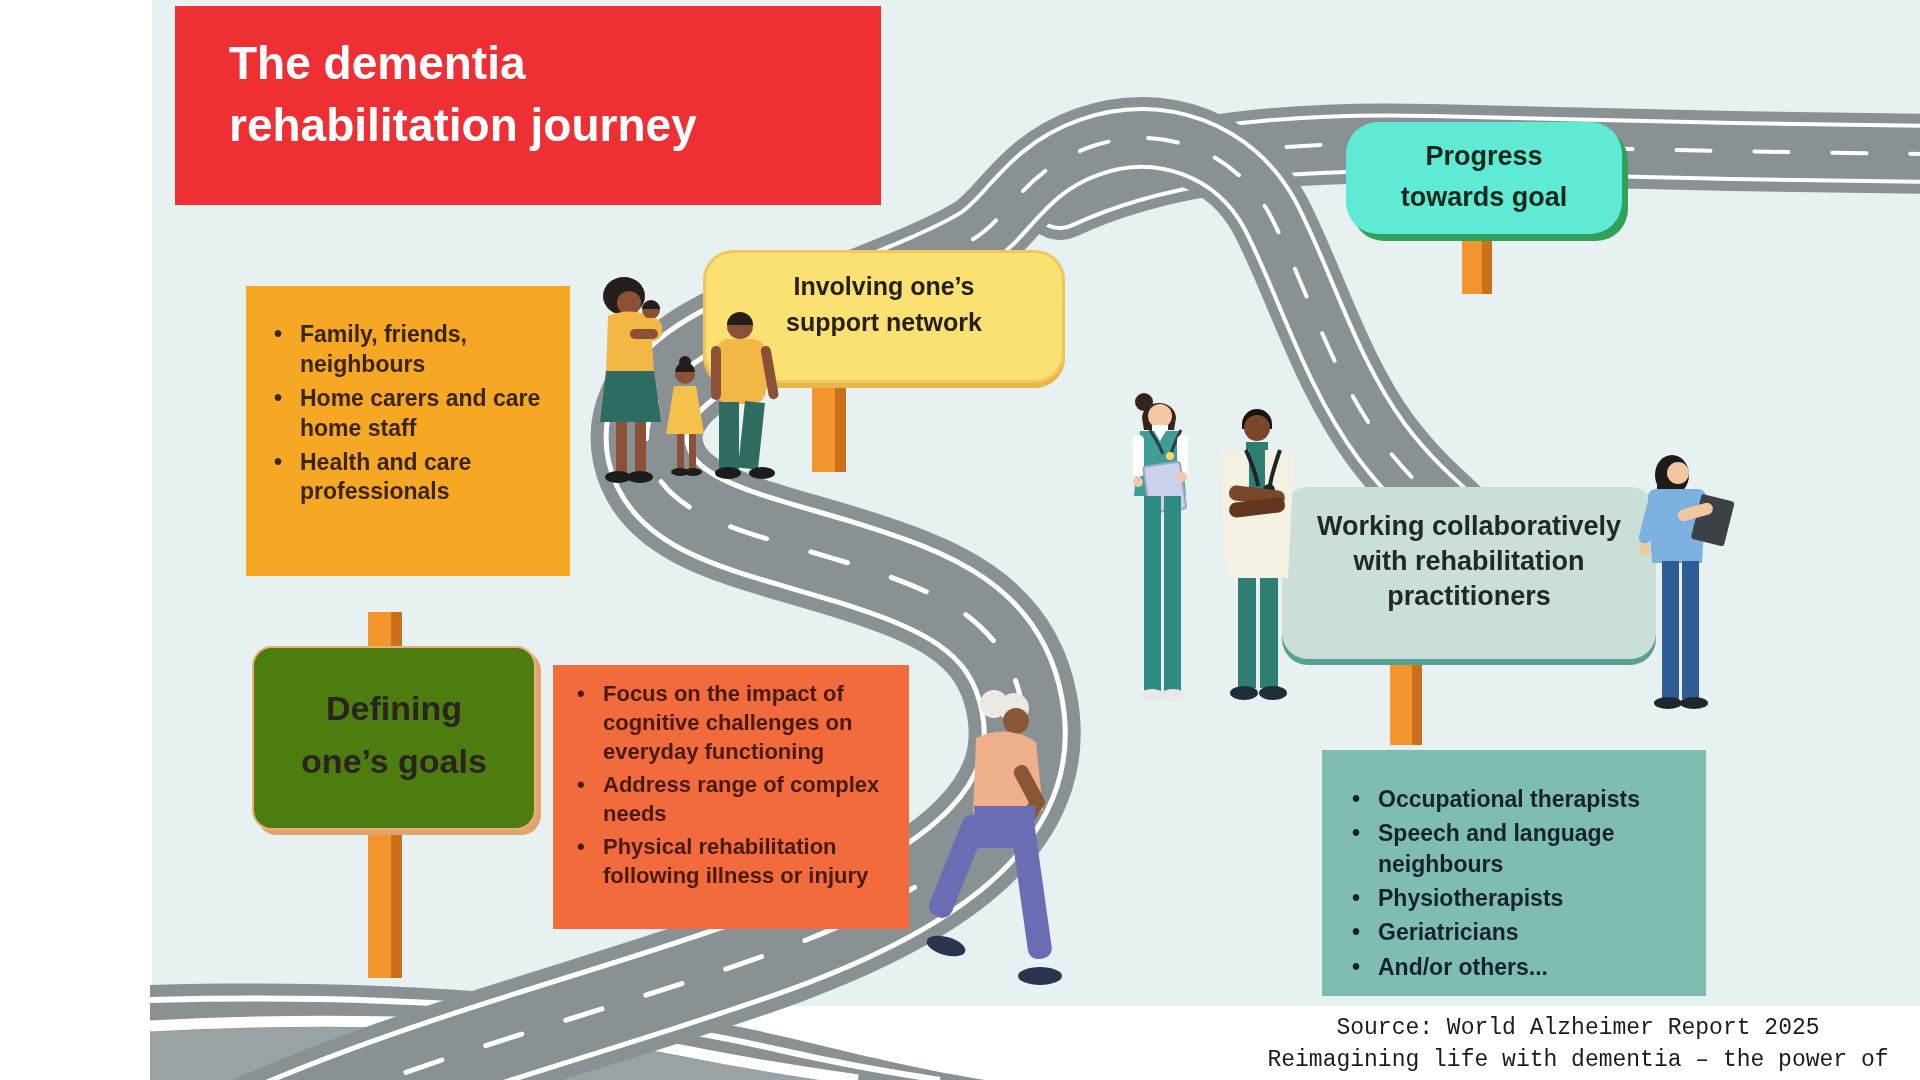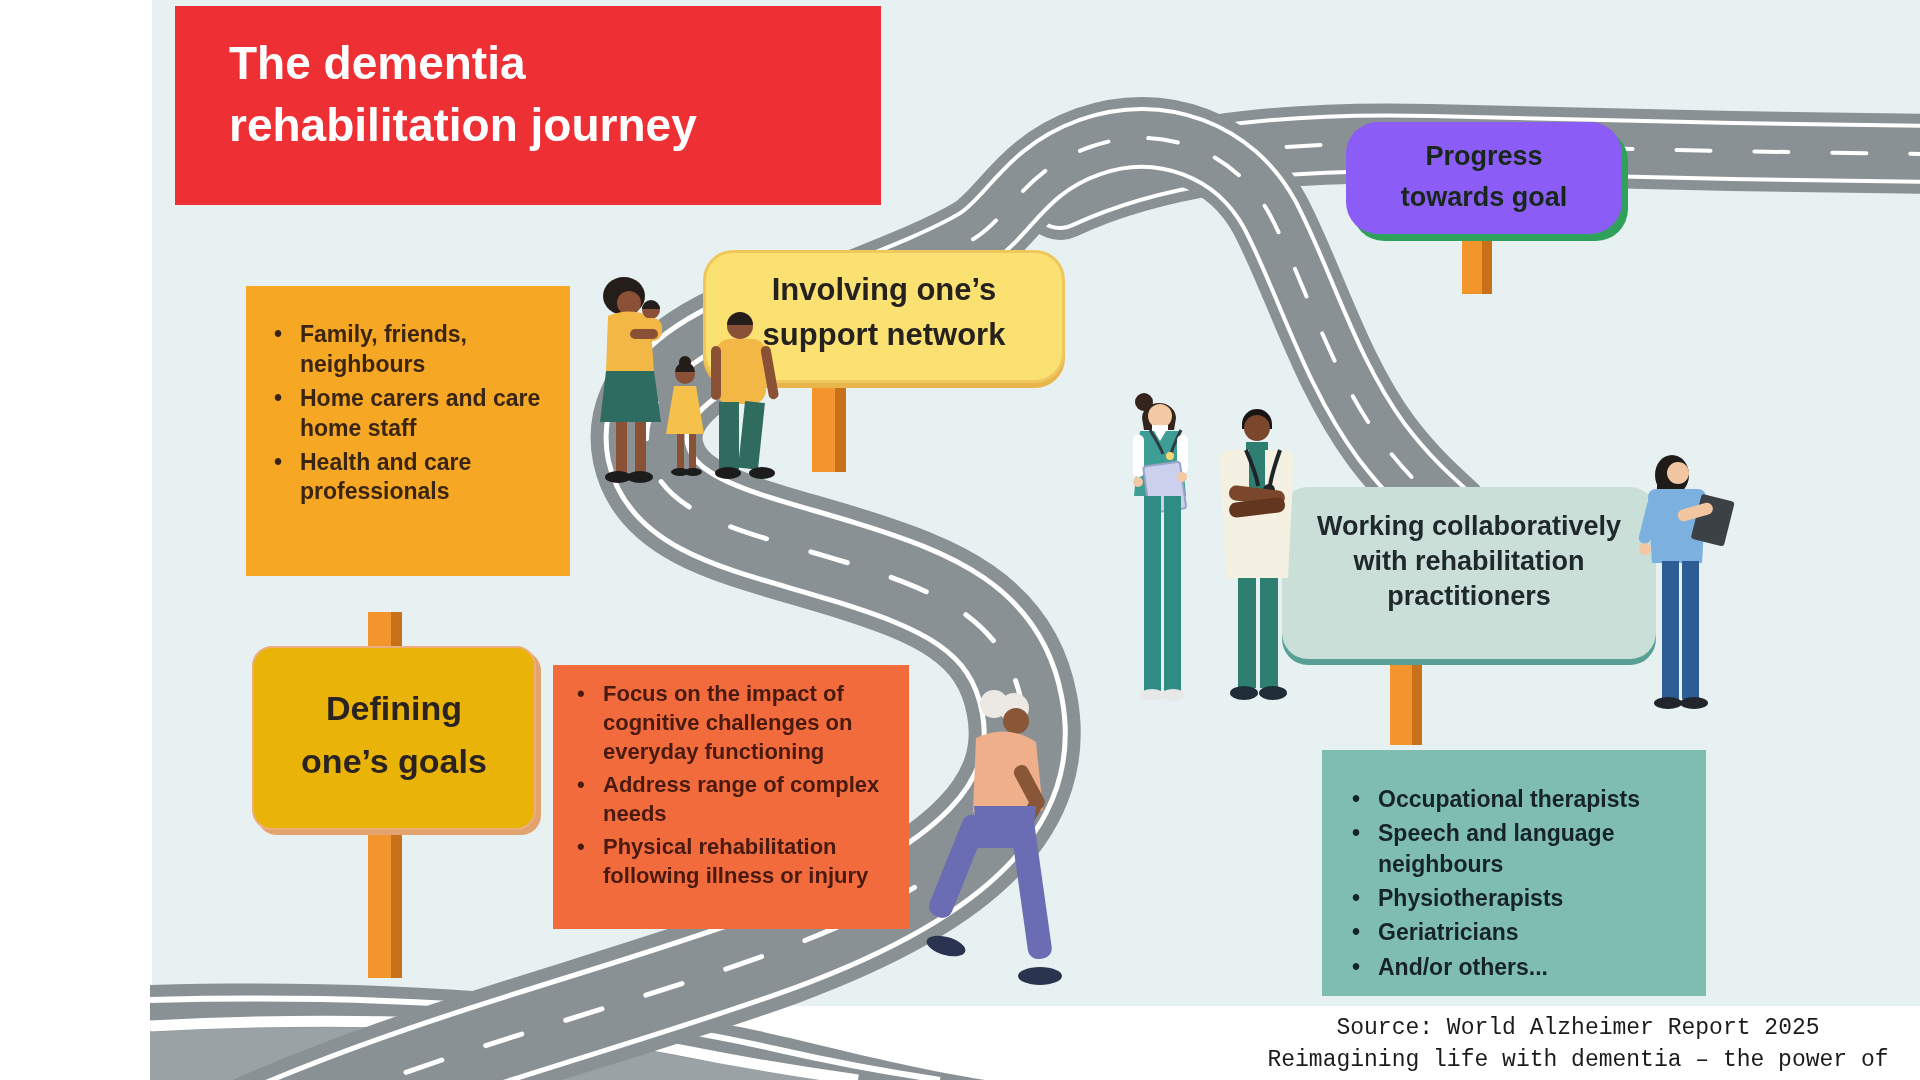--- a/index.html
+++ b/index.html
@@ -17,41 +17,41 @@
     color:#ffffff;font-weight:bold;font-size:46px;line-height:1.35;
   }
   .title-box .tt{display:block;width:590px;padding:26px 0 0 54px;}
 
   .sign{position:absolute;z-index:4;text-align:center;color:#25211F;font-weight:bold;box-sizing:border-box;}
   .sign .lbl{display:inline-block;}
 
   .sign-yellow{
     left:703px;top:250px;width:362px;height:133px;border-radius:30px;
     background:#FAE171;border:3px solid #EFC75D;box-shadow:0 5px 0 #E8B54B;
-    font-size:31px;line-height:1.45;padding-top:15px;
+    font-size:25px;line-height:1.45;padding-top:15px;
   }
   .sign-yellow .lbl{width:280px;}
 
   .sign-green{
     left:1346px;top:122px;width:276px;height:112px;border-radius:32px;
-    background:#8b5cf6;box-shadow:6px 7px 0 #2FA15B;
+    background:#5eead4;box-shadow:6px 7px 0 #2FA15B;
     font-size:27px;line-height:1.5;padding-top:14px;color:#17281a;
   }
   .sign-green .lbl{width:190px;}
 
   .sign-teal{
     left:1282px;top:447px;width:374px;height:172px;border-radius:26px;
     background:#C9DFD7;box-shadow:0 6px 0 #57A093;
     font-size:27px;line-height:1.3;padding-top:22px;color:#20282C;margin-top:40px;
   }
   .sign-teal .lbl{width:352px;}
 
   .sign-peach{
     left:252px;top:646px;width:284px;height:184px;border-radius:20px;
-    background:#eab308;border:2px solid #EBAE7C;box-shadow:5px 5px 0 #E2A36E;
+    background:#4d7c0f;border:2px solid #EBAE7C;box-shadow:5px 5px 0 #E2A36E;
     font-size:34px;line-height:1.55;padding-top:34px;color:#2A2320;
   }
   .sign-peach .lbl{width:220px;}
 
   .post{position:absolute;z-index:3;background:linear-gradient(to right,#F3952D 68%,#C9701B 68%);}
   .post-yellow{left:812px;top:380px;width:34px;height:92px;}
   .post-green{left:1462px;top:230px;width:30px;height:64px;}
   .post-teal{left:1390px;top:617px;width:32px;height:128px;}
   .post-peach-top{left:368px;top:612px;width:34px;height:40px;}
   .post-peach-bottom{left:368px;top:826px;width:34px;height:152px;}

